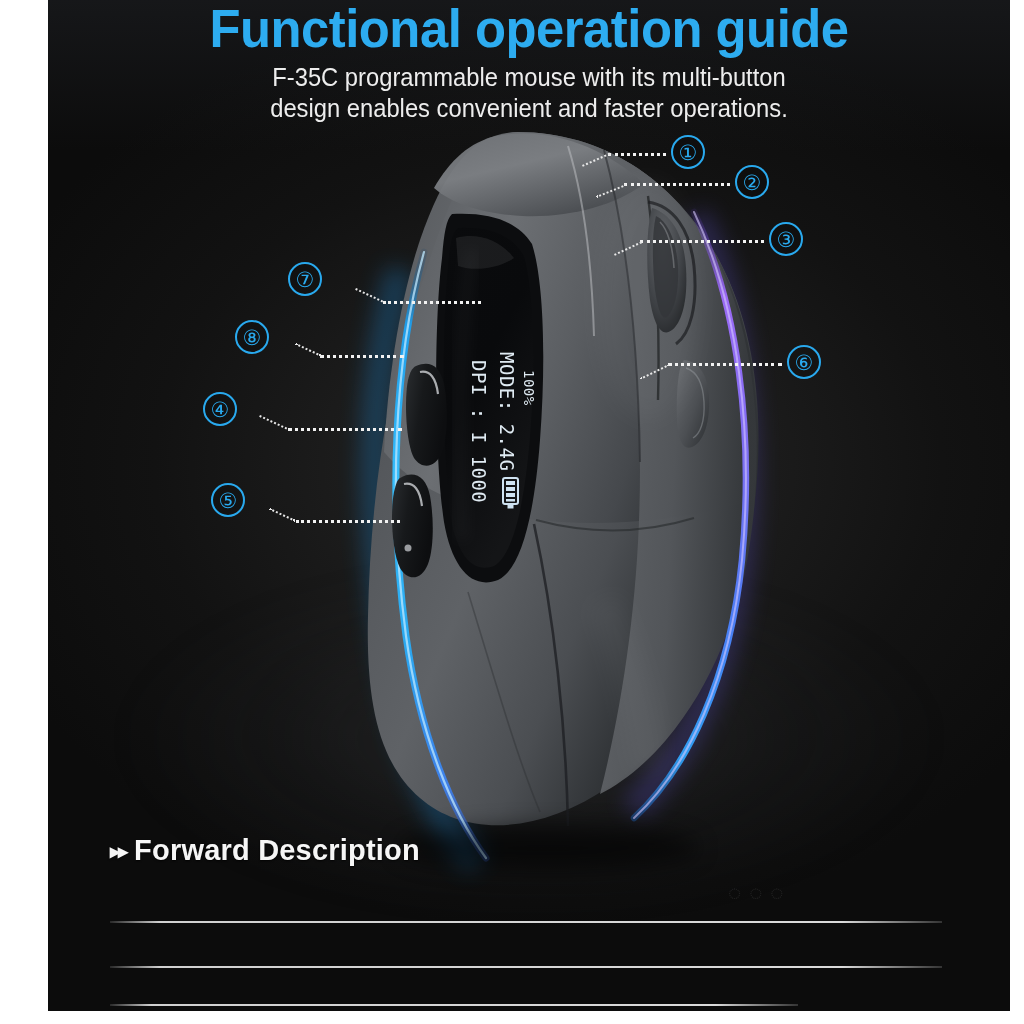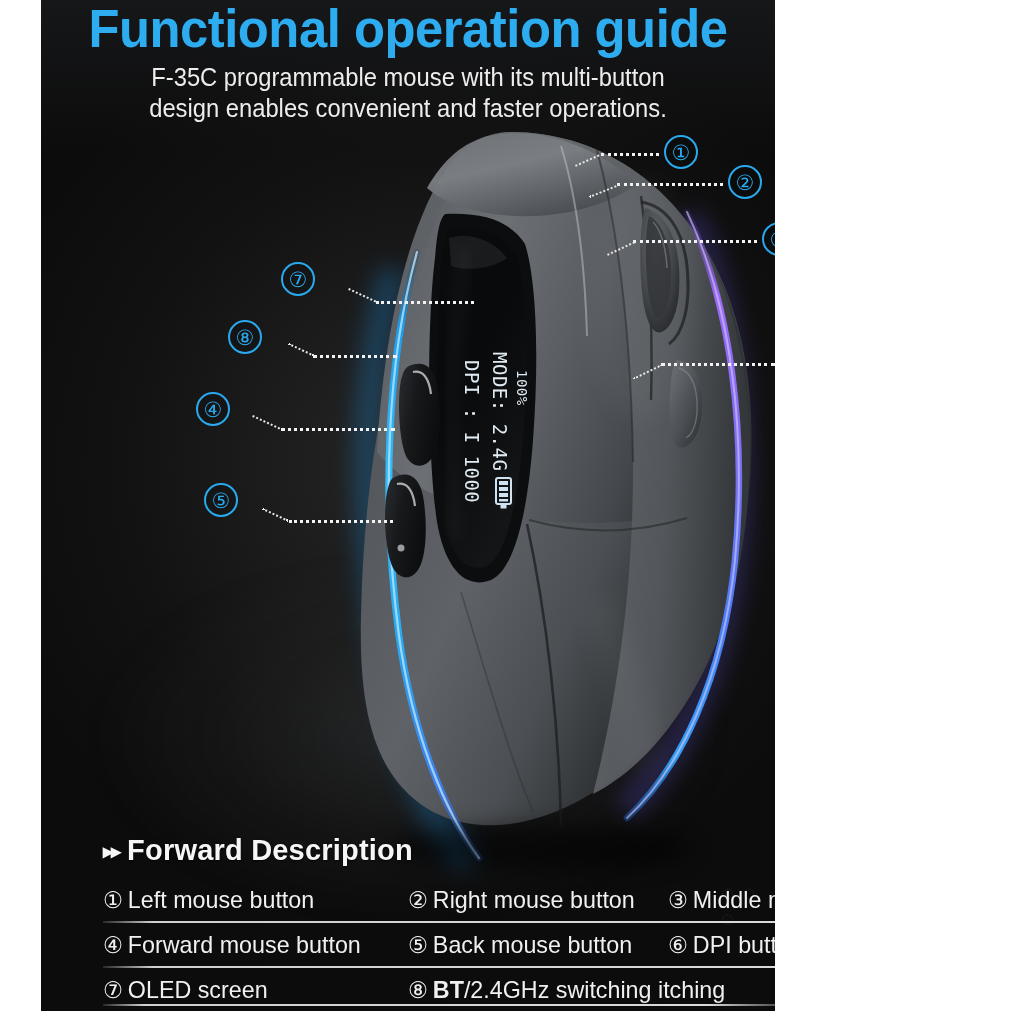--- a/index.html
+++ b/index.html
@@ -17,23 +17,23 @@
   #stage {
     position: relative;
     width: 1024px;
     height: 1024px;
     background: #ffffff;
   }
 
   
   #panel {
     position: absolute;
-    left: 41px;
+    left: 48px;
     top: 0px;
-    width: 734px;
+    width: 962px;
     height: 1011px;
     background:
       radial-gradient(ellipse 62% 46% at 52% 46%, #262626 0%, #1b1b1b 38%, #121212 66%, #0c0c0c 100%),
       #101010;
     overflow: hidden;
   }
 
   
   .floor-glow {
     position: absolute;
@@ -423,50 +423,20 @@
     <div class="callout" style="left:187px; top:320px;">⑧</div>
     <div class="callout" style="left:155px; top:392px;">④</div>
     <div class="callout" style="left:163px; top:483px;">⑤</div>
 
     <div class="watermark" style="left:680px; top:880px;">◌ ◌ ◌</div>
 
     <div id="fd-header">
       <span class="arrows">▸▸</span><span>Forward Description</span>
     </div>
 
-    <div class="fd-row" style="top:877px;">
-      <span class="item" style="left:0px;">
-        <span class="num">①</span><span>Left mouse button</span>
-      </span>
-      <span class="item" style="left:305px;">
-        <span class="num">②</span><span>Right mouse button</span>
-      </span>
-      <span class="item" style="left:565px;">
-        <span class="num">③</span><span>Middle mouse button</span>
-      </span>
-    </div>
     <div class="fd-rule" style="top:921px; width:832px;"></div>
 
-    <div class="fd-row" style="top:922px;">
-      <span class="item" style="left:0px;">
-        <span class="num">④</span><span>Forward mouse button</span>
-      </span>
-      <span class="item" style="left:305px;">
-        <span class="num">⑤</span><span>Back mouse button</span>
-      </span>
-      <span class="item" style="left:565px;">
-        <span class="num">⑥</span><span>DPI button</span>
-      </span>
-    </div>
     <div class="fd-rule" style="top:966px; width:832px;"></div>
 
-    <div class="fd-row" style="top:967px;">
-      <span class="item" style="left:0px;">
-        <span class="num">⑦</span><span>OLED screen</span>
-      </span>
-      <span class="item" style="left:305px;">
-        <span class="num">⑧</span><span class="bt-wrap"><span class="bt">BT</span>/2.4GHz switching itching</span>
-      </span>
-    </div>
     <div class="fd-rule" style="top:1004px; width:688px;"></div>
 
   </div>
 </div>
 
 </body></html>

